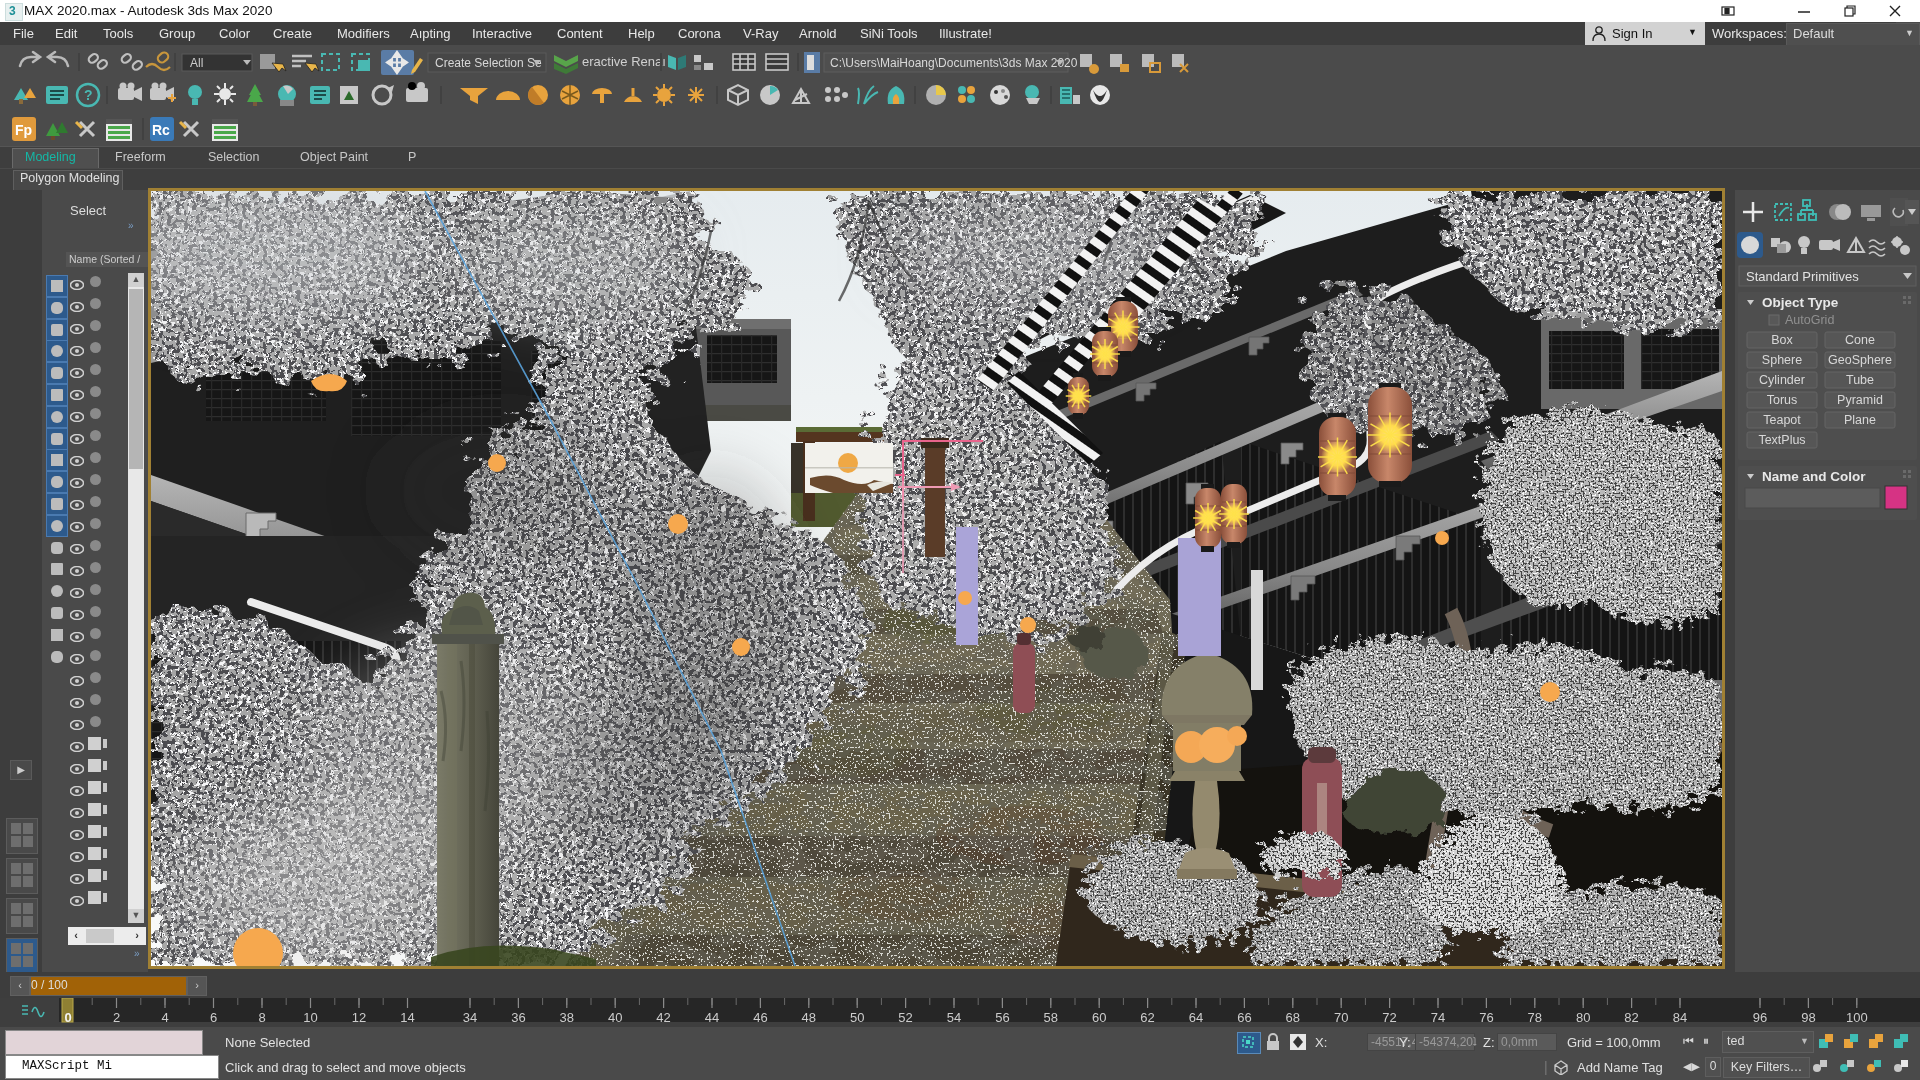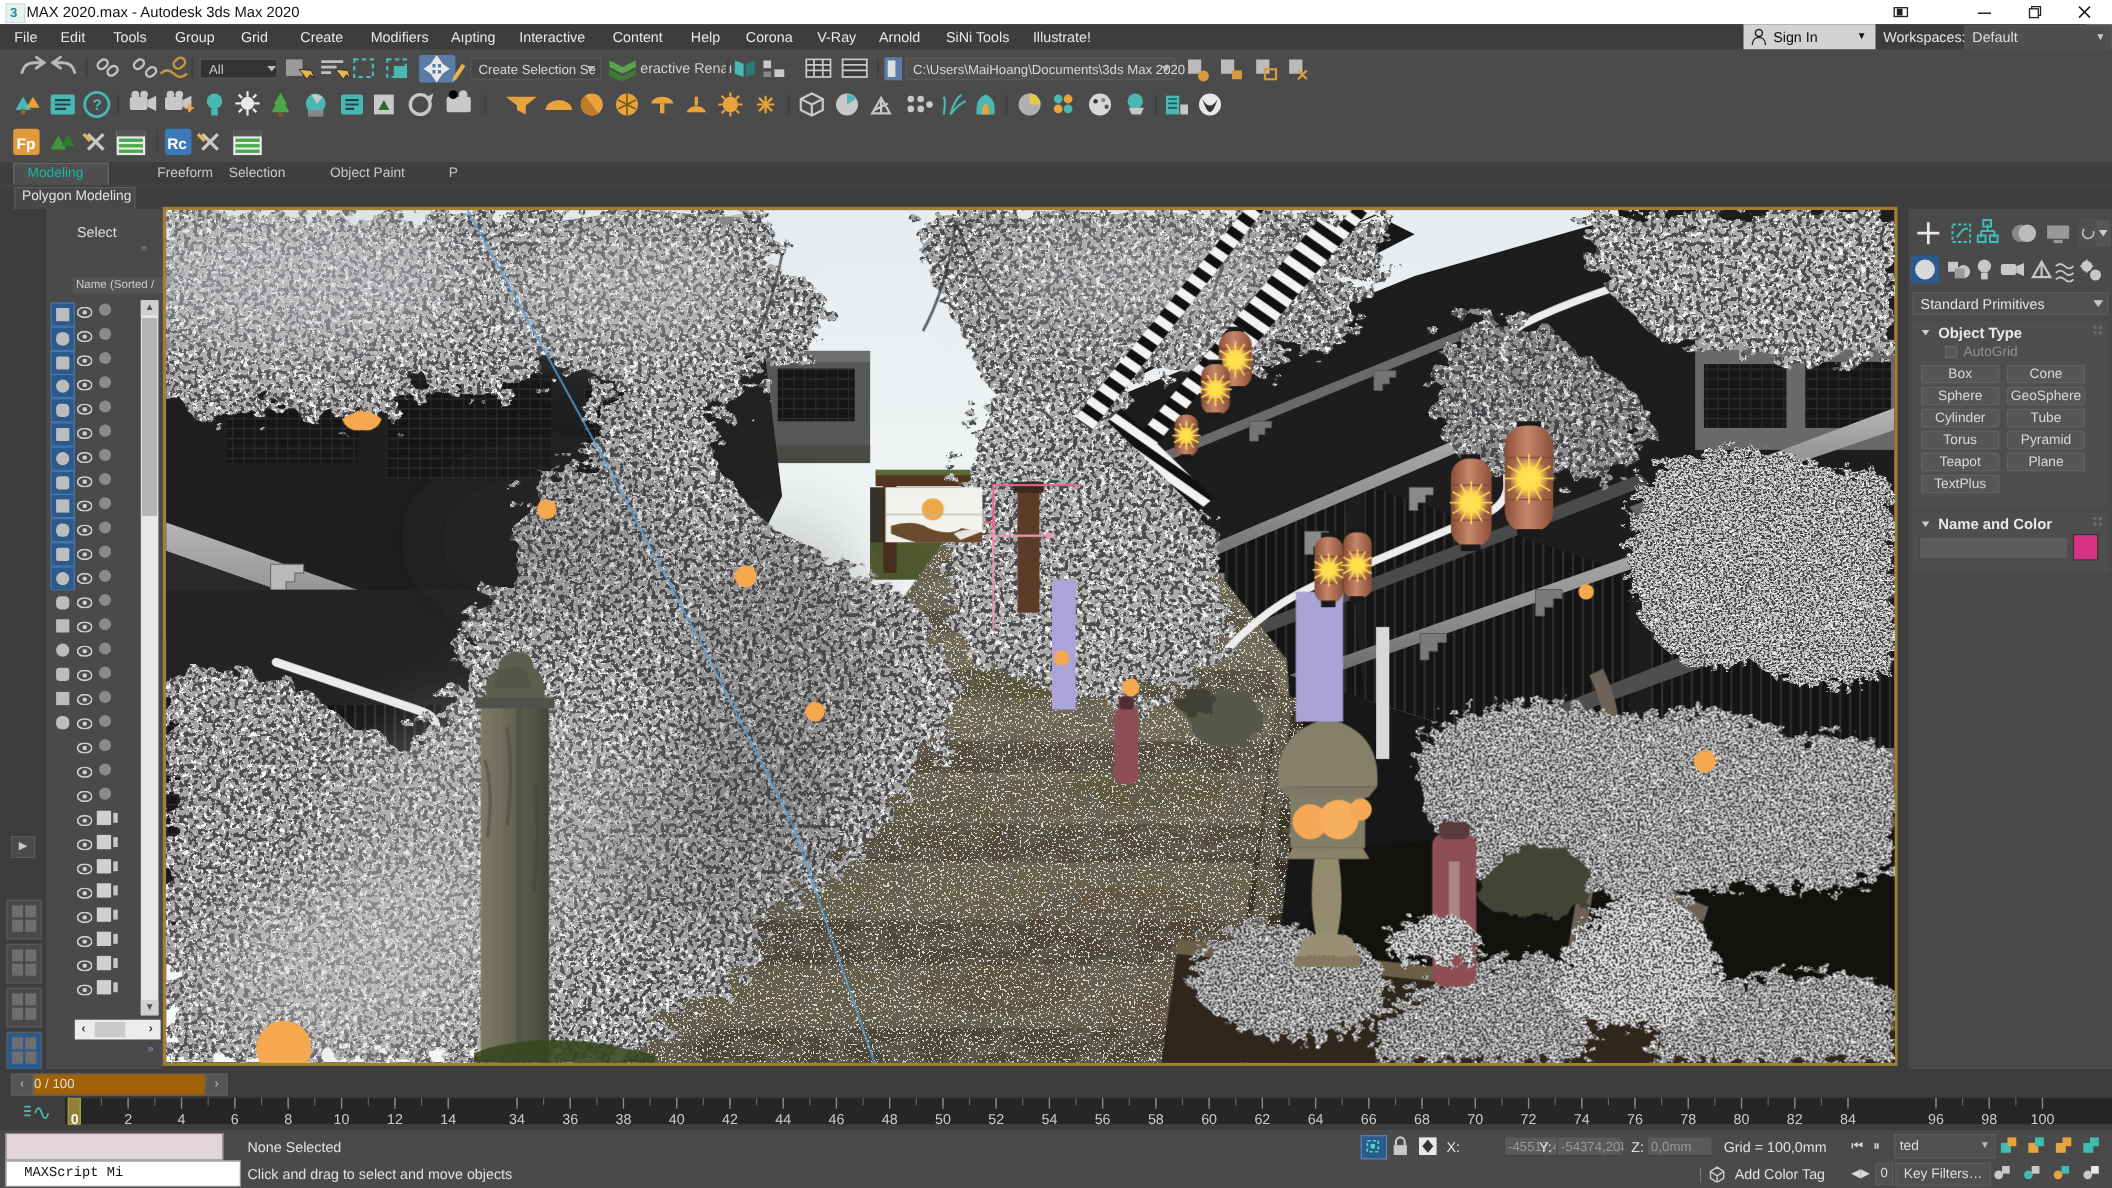--- a/index.html
+++ b/index.html
@@ -38,21 +38,21 @@
         <path d="M129 4 v-2 h8 v8 h-2"></path>
       <path d="M172 2 l10 10 M182 2 l-10 10" stroke-width="1.4"></path>
     </g>
   </svg>
 </div>
 <div class="abs" id="menubar">
   <span class="menuitem" style="left:13px;">File</span>
   <span class="menuitem" style="left:55px;">Edit</span>
   <span class="menuitem" style="left:103px;">Tools</span>
   <span class="menuitem" style="left:159px;">Group</span>
-  <span class="menuitem" style="left:219px;">Grid</span>
+  <span class="menuitem" style="left:219px;">Color</span>
   <span class="menuitem" style="left:273px;">Create</span>
   <span class="menuitem" style="left:337px;">Modifiers</span>
   <span class="menuitem" style="left:410px;">Aıpting</span>
   <span class="menuitem" style="left:472px;">Interactive</span>
   <span class="menuitem" style="left:557px;">Content</span>
   <span class="menuitem" style="left:628px;">Help</span>
   <span class="menuitem" style="left:678px;">Corona</span>
   <span class="menuitem" style="left:743px;">V-Ray</span>
   <span class="menuitem" style="left:799px;">Arnold</span>
   <span class="menuitem" style="left:860px;">SiNi Tools</span>
@@ -288,21 +288,21 @@
           <rect x="214" y="14" width="22" height="3"></rect>
           <rect x="214" y="19" width="22" height="3"></rect>
           <rect x="214" y="24" width="22" height="3"></rect>
         </g>
       </g>
 </svg>
 </div>
 <div class="abs" id="ribbontabs">
   <div class="abs" style="left:12px;top:1px;width:85px;height:20px;background:#4f4f4f;border:1px solid #6a6a6a;"></div>
   <span class="tabtxt" style="left:25px;color:#14b8a6;">Modeling</span>
-  <span class="tabtxt" style="left:115px;margin-left:28px;">Freeform</span>
+  <span class="tabtxt" style="left:115px;">Freeform</span>
   <span class="tabtxt" style="left:208px;">Selection</span>
   <span class="tabtxt" style="left:300px;">Object Paint</span>
   <span class="tabtxt" style="left:408px;">P</span>
 </div>
 <div class="abs" id="polybar">
   <div class="abs" style="left:13px;top:1px;width:108px;height:19px;background:#484848;border:1px solid #5f5f5f;"></div>
   <span class="tabtxt" style="left:20px;top:2px;color:#e0e0e0;">Polygon Modeling</span>
 </div>
 <div class="abs" id="main"></div>
 <div class="abs" style="left:0;top:190px;width:42px;height:782px;background:#3d3d3d;">
@@ -1375,21 +1375,21 @@
 <span class="abs" style="left:1483px;top:8px;color:#e0e0e0;font-size:13px;">Z:</span>
 <div class="field" style="left:1497px;top:6px;width:52px;">0,0mm</div>
 <span class="abs" style="left:1567px;top:8px;color:#e0e0e0;font-size:13px;">Grid = 100,0mm</span>
 <span class="abs" style="left:1683px;top:7px;color:#d8d8d8;font-size:12px;">⏮</span>
 <span class="abs" style="left:1703px;top:7px;color:#d8d8d8;font-size:12px;">⏸</span>
 <div class="abs" style="left:1722px;top:4px;width:86px;height:20px;background:#505050;border:1px solid #5e5e5e;color:#ddd;font-size:12.5px;line-height:19px;padding-left:4px;">ted<span style="position:absolute;right:4px;font-size:9px;color:#bbb;">▼</span></div>
 <span class="abs" style="left:1544px;top:32px;color:#777;font-size:14px;">|</span>
 <svg class="abs" style="left:1553px;top:32px" width="16" height="16">
       <path d="M8 2 l6 4 v6 l-6 4 l-6 -4 v-6 z M2 6 l6 4 l6 -4 M8 10 v6" fill="none" stroke="#ccc" stroke-width="1.3"></path>
     </svg>
-<span class="abs" style="left:1577px;top:33px;color:#e0e0e0;font-size:13px;">Add Color Tag</span>
+<span class="abs" style="left:1577px;top:33px;color:#e0e0e0;font-size:13px;">Add Name Tag</span>
 <span class="abs" style="left:1683px;top:33px;color:#d8d8d8;font-size:11px;">◀▶</span>
 <div class="abs" style="left:1705px;top:30px;width:14px;height:18px;background:#505050;border:1px solid #5e5e5e;color:#ddd;font-size:12px;text-align:center;line-height:17px;">0</div>
 <div class="abs" style="left:1723px;top:30px;width:85px;height:19px;background:#505050;border:1px solid #5e5e5e;color:#ddd;font-size:12.5px;text-align:center;line-height:18px;">Key Filters…</div>
 <div class="abs" style="left:1818px;top:6px;width:16px;height:16px;"><svg width="16" height="16">
         <rect x="1" y="6" width="9" height="9" fill="#3fbdb5"></rect>
         <rect x="7" y="1" width="8" height="8" fill="#e8a33d"></rect>
       </svg></div>
 <div class="abs" style="left:1843px;top:6px;width:16px;height:16px;"><svg width="16" height="16">
         <rect x="1" y="6" width="9" height="9" fill="#e8a33d"></rect>
         <rect x="7" y="1" width="8" height="8" fill="#3fbdb5"></rect>

